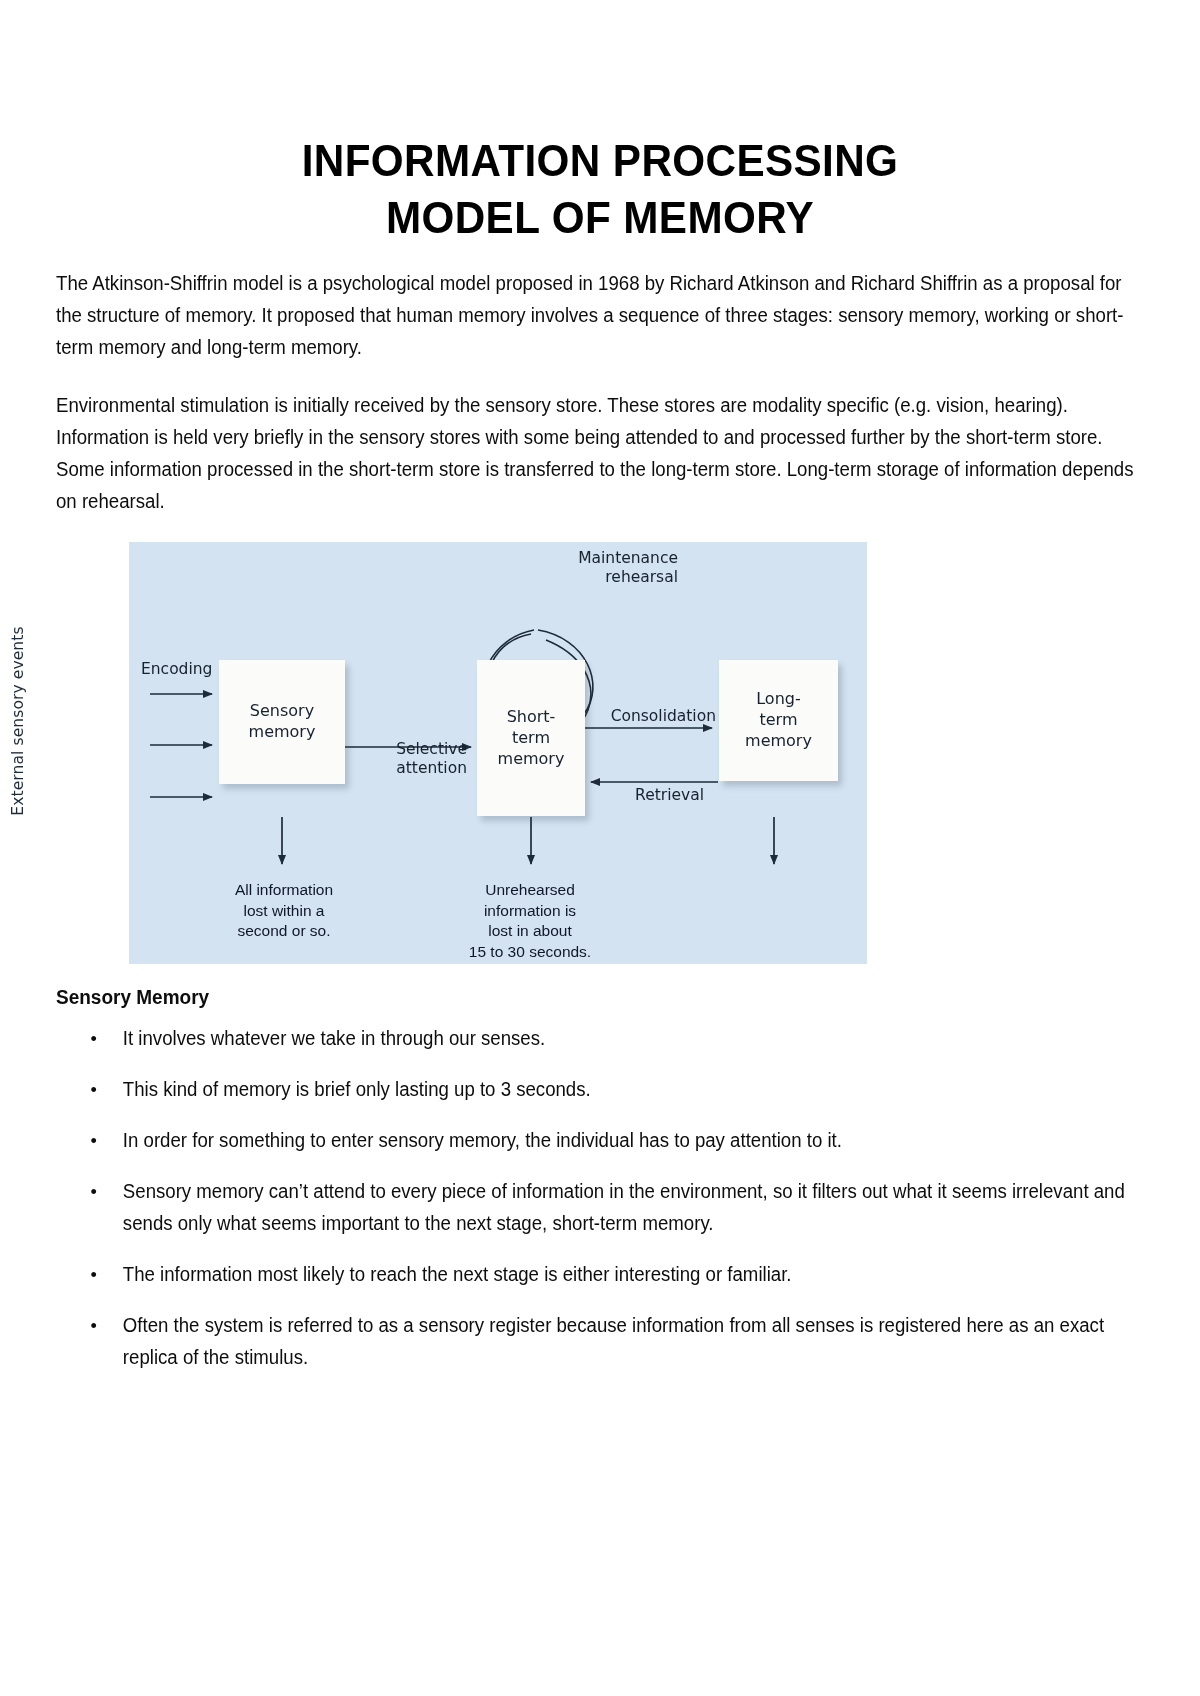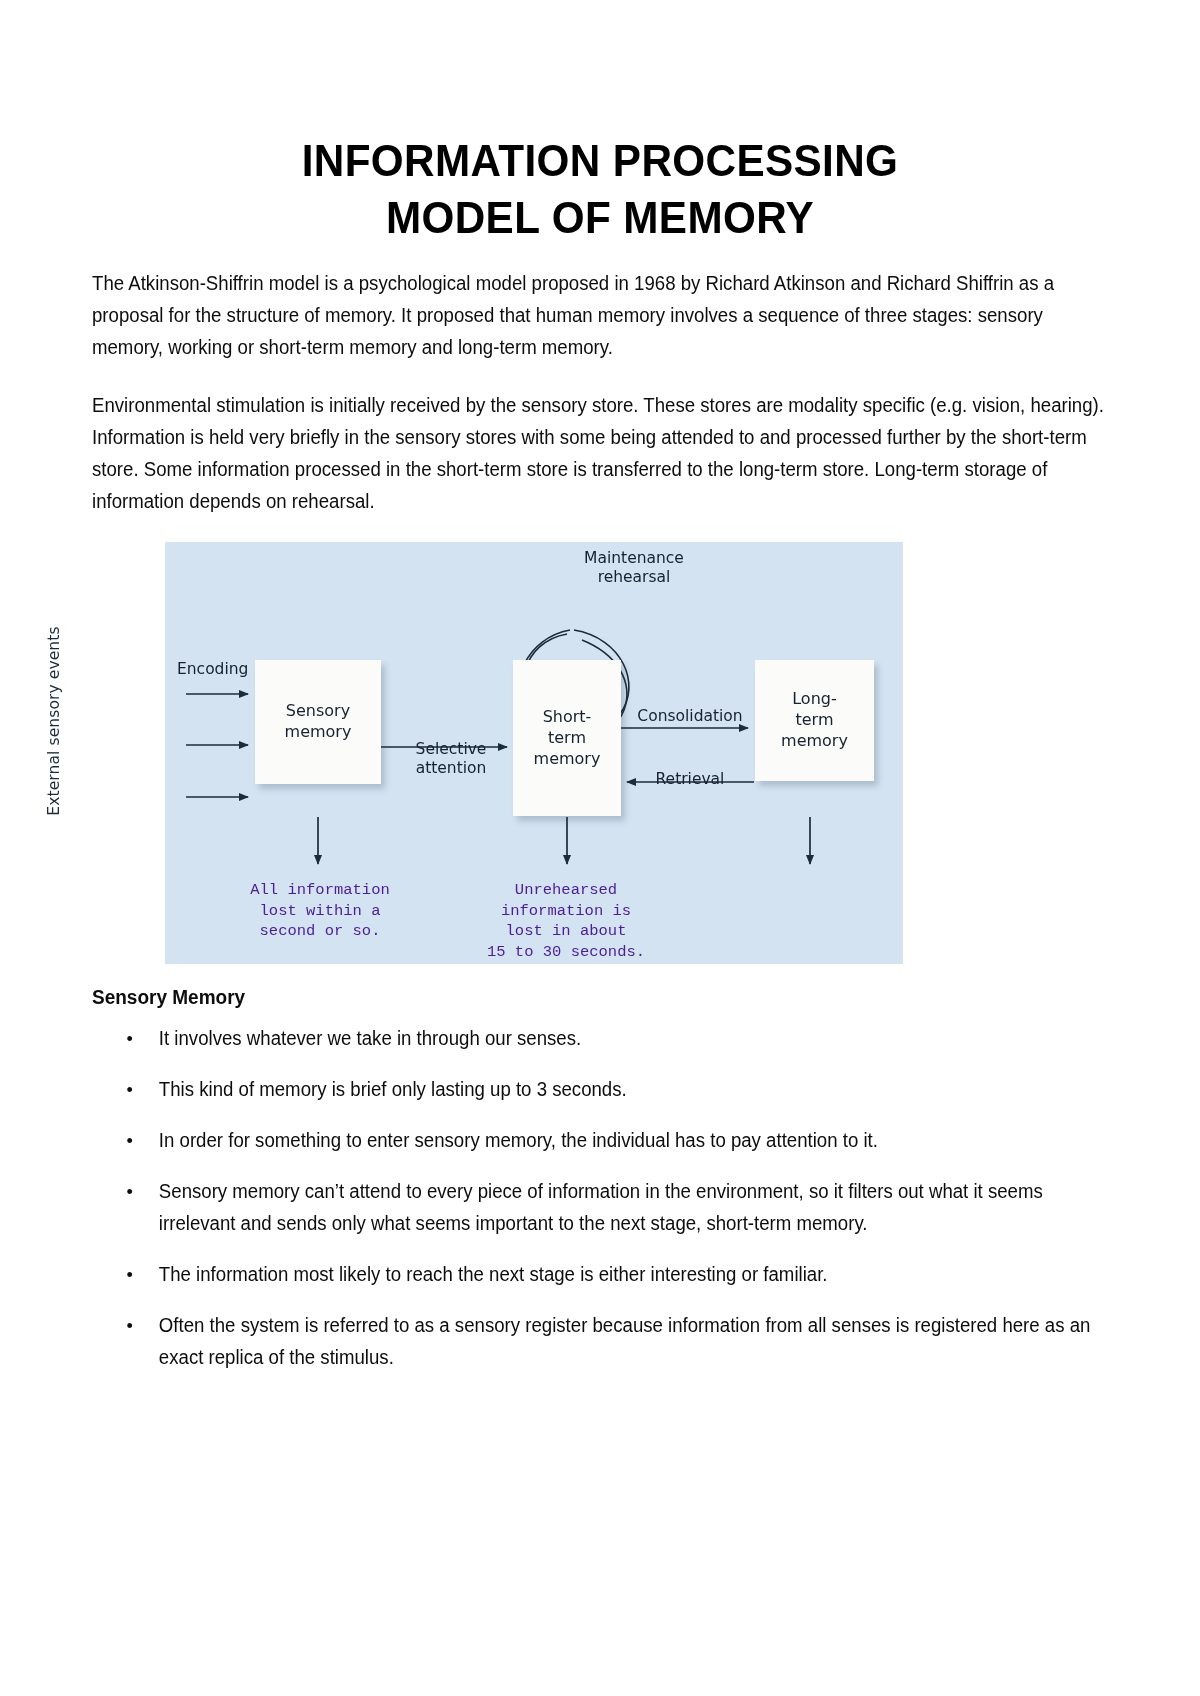--- a/index.html
+++ b/index.html
@@ -9,21 +9,21 @@
     font-family:"Liberation Sans","DejaVu Sans",sans-serif;
     color:#000000;
     overflow:hidden;
     position:relative;
   }
   .page{
     position:absolute;
     left:0;top:0;
     width:1200px;height:1696px;
     box-sizing:border-box;
-    padding:0 92px;
+    padding:0 56px;
   }
 
   
   .doc-title{
     margin:0;
     padding-top:132px;
     text-align:center;
     font-family:"Liberation Sans Narrow","Liberation Sans",sans-serif;
     font-weight:bold;
     font-size:44px;
@@ -98,35 +98,35 @@
   .box-sensory{left:293px;top:118px;width:126px;height:124px;}
   .box-short  {left:551px;top:118px;width:108px;height:156px;text-align:center;}
   .box-long   {left:793px;top:118px;width:119px;height:121px;}
 
   .dlabel{
     position:absolute;
     font-family:"DejaVu Sans","Liberation Sans",sans-serif;
     font-size:15.5px;
     line-height:1.24;
     color:#16222e;
-    text-align:center;
+    text-align:right;
     white-space:pre-line;
   }
   .lbl-encoding{left:215px;top:118px;text-align:left;}
   .lbl-selective{left:437px;top:198px;width:104px;}
   .lbl-maint{left:592px;top:7px;width:160px;}
   .lbl-consol{left:666px;top:165px;width:124px;}
-  .lbl-retrieval{left:678px;top:228px;width:100px;}
+  .lbl-retrieval{left:678px;top:244px;width:100px;}
 
   .caption{
     position:absolute;
-    font-family:Liberation Mono, monospace;
+    font-family:Liberation Sans, sans-serif;
     font-size:15.5px;
     line-height:1.33;
-    color:#4c1d95;
+    color:#0f172a;
     text-align:center;
     white-space:pre-line;
   }
   .cap-1{left:265px;top:338px;width:186px;}
   .cap-2{left:500px;top:338px;width:208px;}
   .cap-3{left:735px;top:338px;width:214px;}
 
   svg.dsvg{position:absolute;left:0;top:0;width:940px;height:424px;overflow:visible;}
 
   

